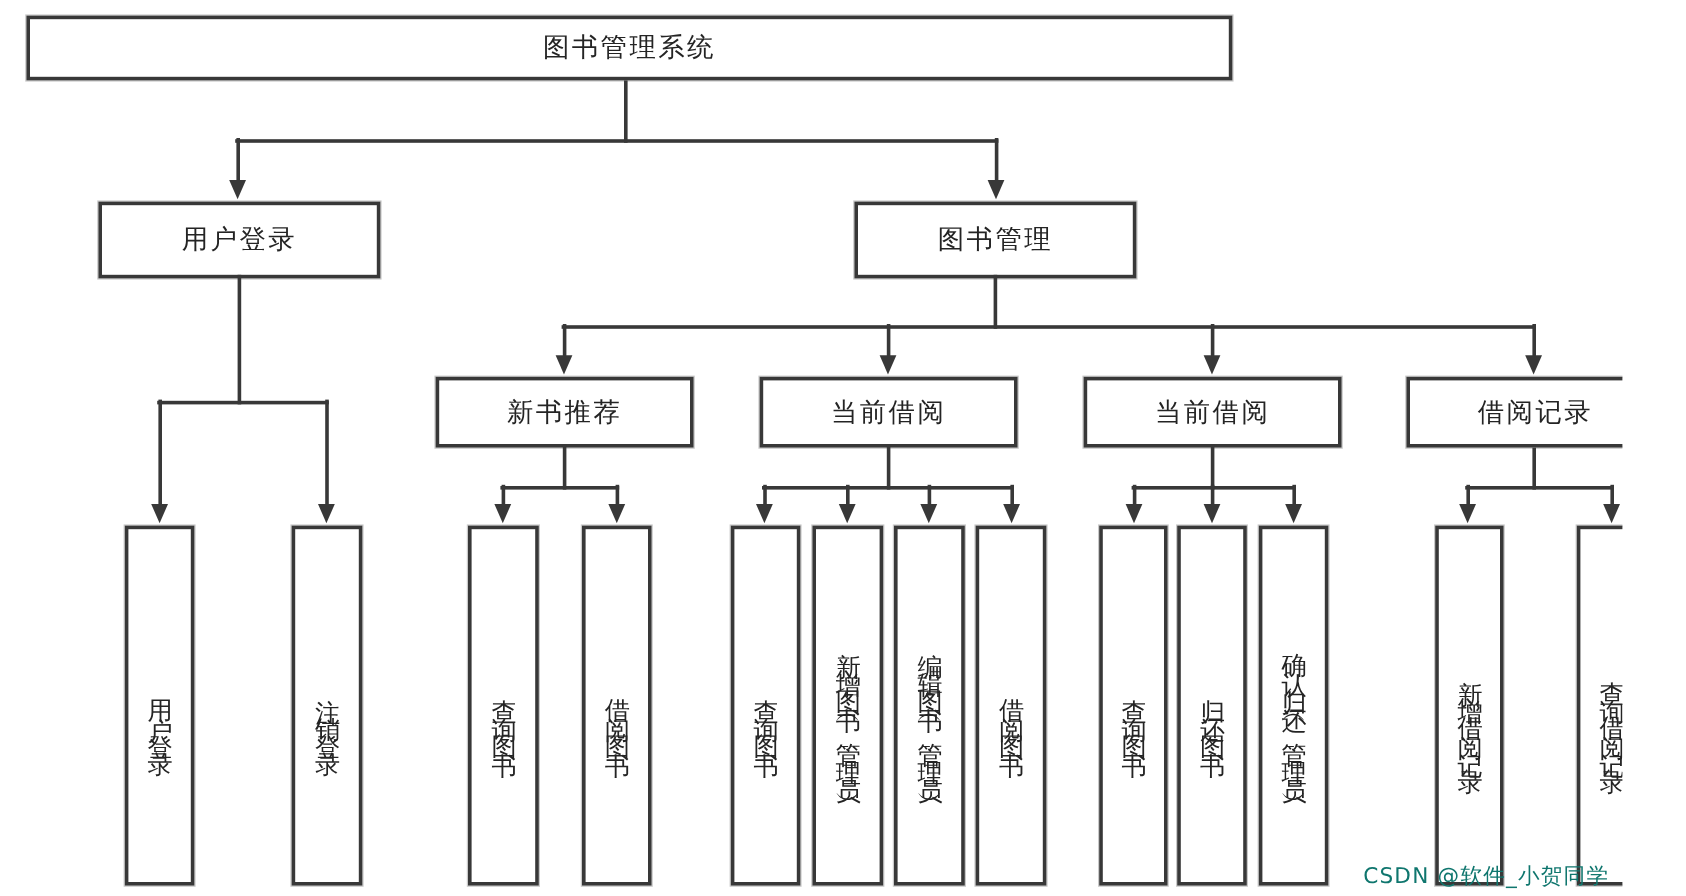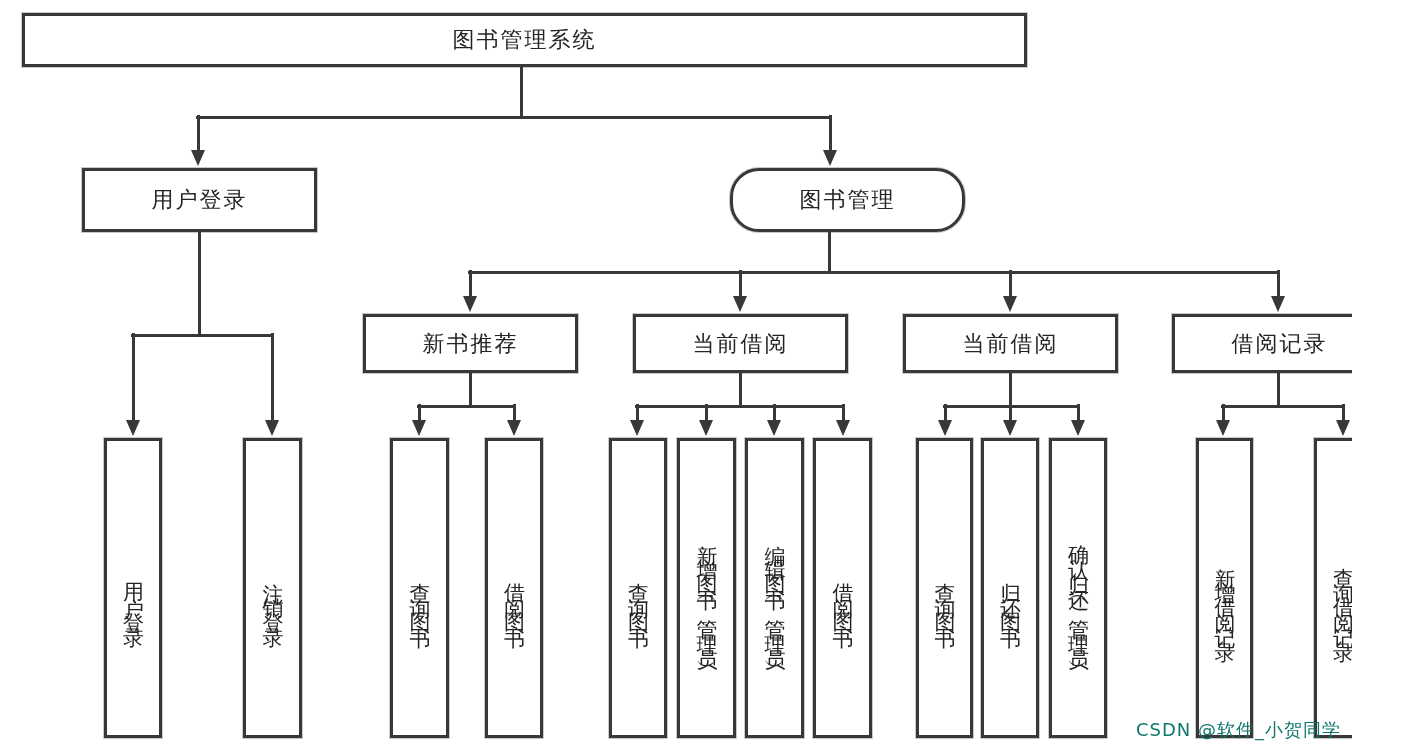--- a/index.html
+++ b/index.html
@@ -9,21 +9,21 @@
   }
   .node{
     position:absolute;background:#ffffff;border:3px solid #383838;
     box-sizing:border-box;display:flex;align-items:center;justify-content:center;
     color:#242424;box-shadow:0 0 0 1px #c9c9c9;
   }
   .h-label{font-size:22px;letter-spacing:2px;white-space:nowrap;}
   .root{left:22px;top:13px;width:1005px;height:54px;}
   .l2{top:168px;width:235px;height:64px;}
   .l2.pos-a{left:82px;}
-  .l2.pos-b{left:730px;border-radius:29px;}
+  .l2.pos-b{left:712px;}
   .l3{top:314px;width:215px;height:59px;justify-content:center;}
   .leaf{top:438px;height:300px;}
   .vtext{
     writing-mode:vertical-rl;text-orientation:upright;
     font-size:21px;line-height:1;letter-spacing:15px;color:#242424;
     margin-bottom:-15px;
   }
   .cline{position:absolute;background:#383838;}
   .ahead{
     position:absolute;width:0;height:0;

